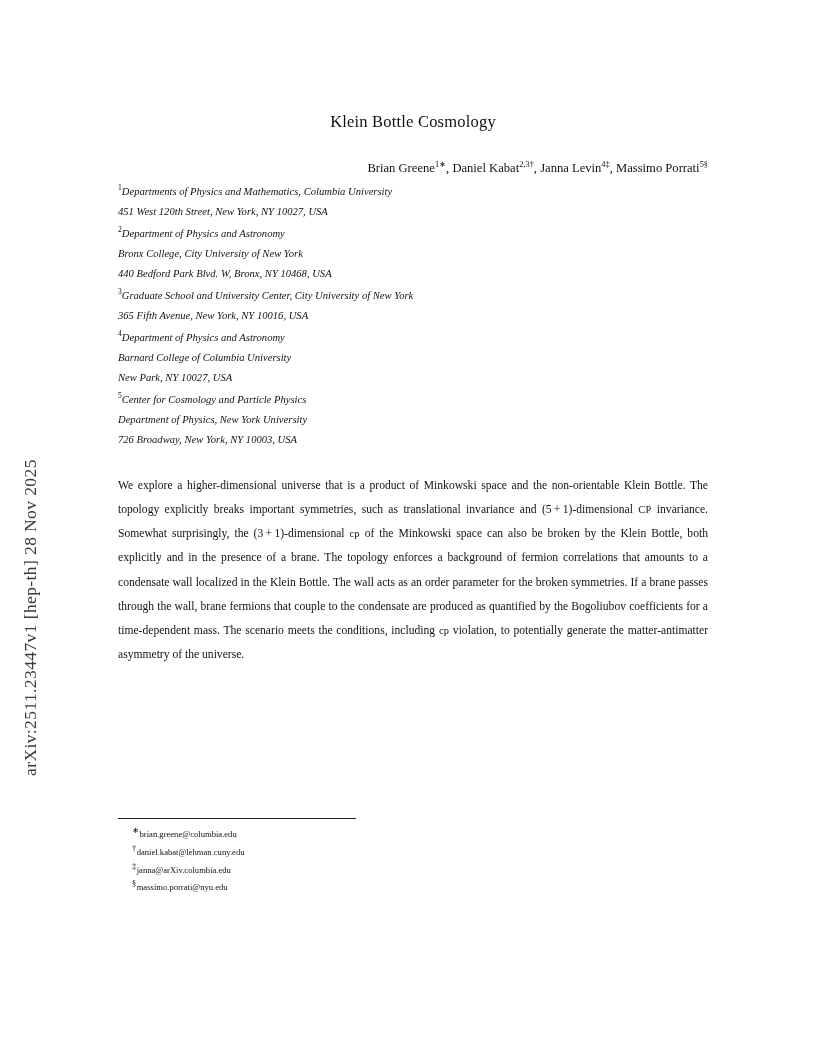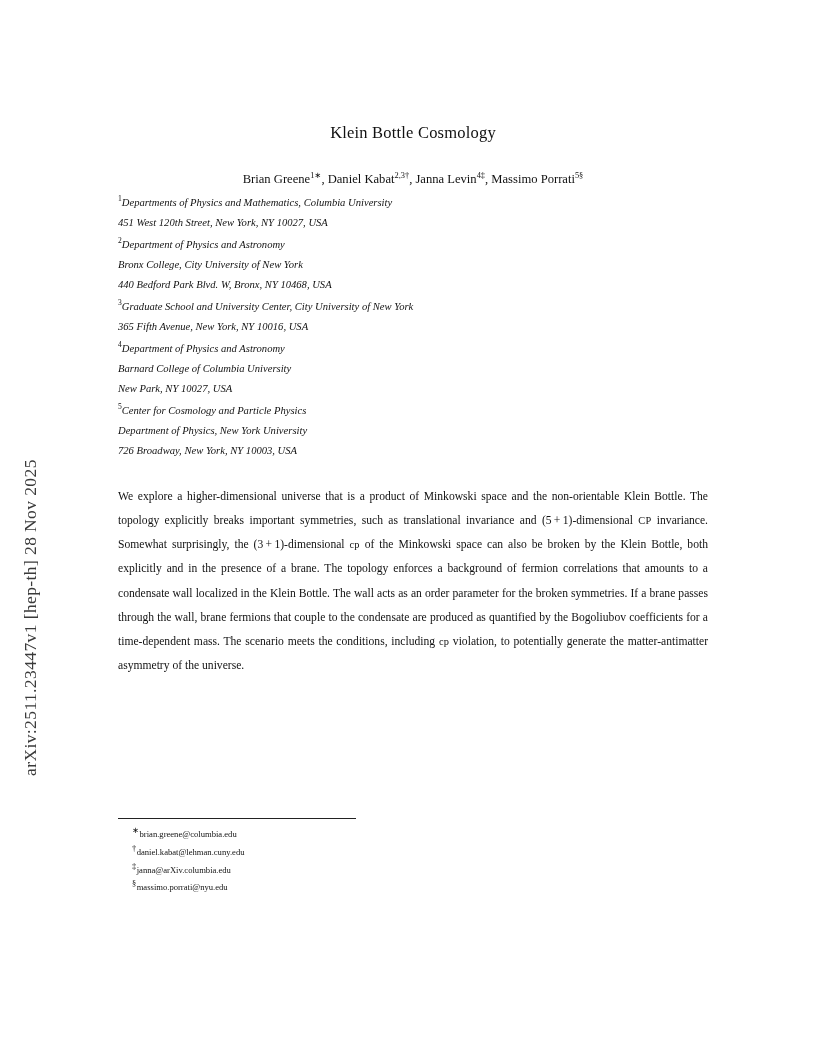--- a/index.html
+++ b/index.html
@@ -40,34 +40,34 @@
     font-family: "Liberation Serif", serif;
     font-size: 17.5px;
     letter-spacing: 0.4px;
     color: #3a3a3a;
     white-space: nowrap;
   }
 
   .content {
     position: absolute;
     left: 118px;
-    top: 11px;
+    top: 0;
     width: 590px;
   }
 
   .title {
     text-align: center;
     font-size: 16.5px;
     margin-top: 112px;
     letter-spacing: 0.2px;
     color: #111;
   }
 
   .authors {
-    text-align: center;
+    text-align: right;
     font-size: 12.6px;
     margin-top: 27px;
     color: #111;
   }
   .authors sup { font-size: 8.4px; }
 
   .affil {
     text-align: left;
     font-size: 10.6px;
     font-style: italic;

